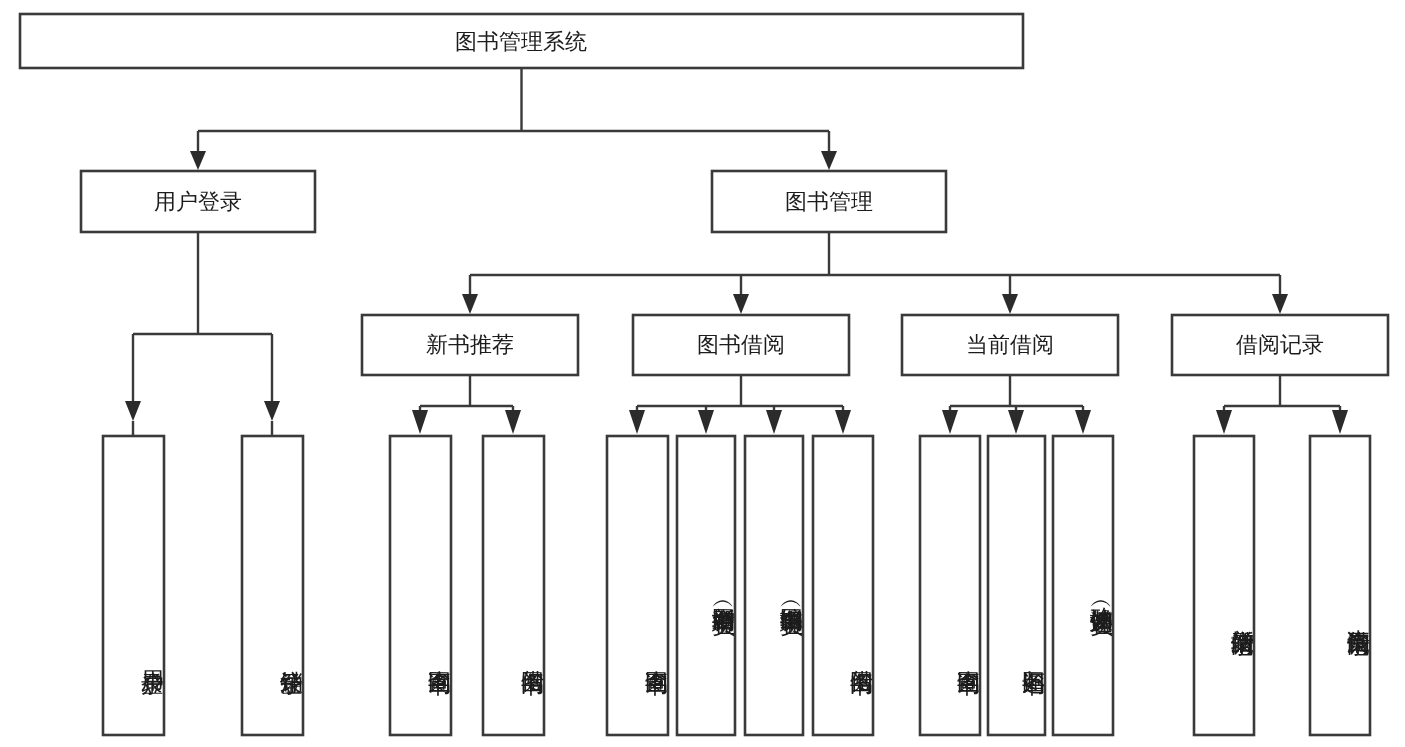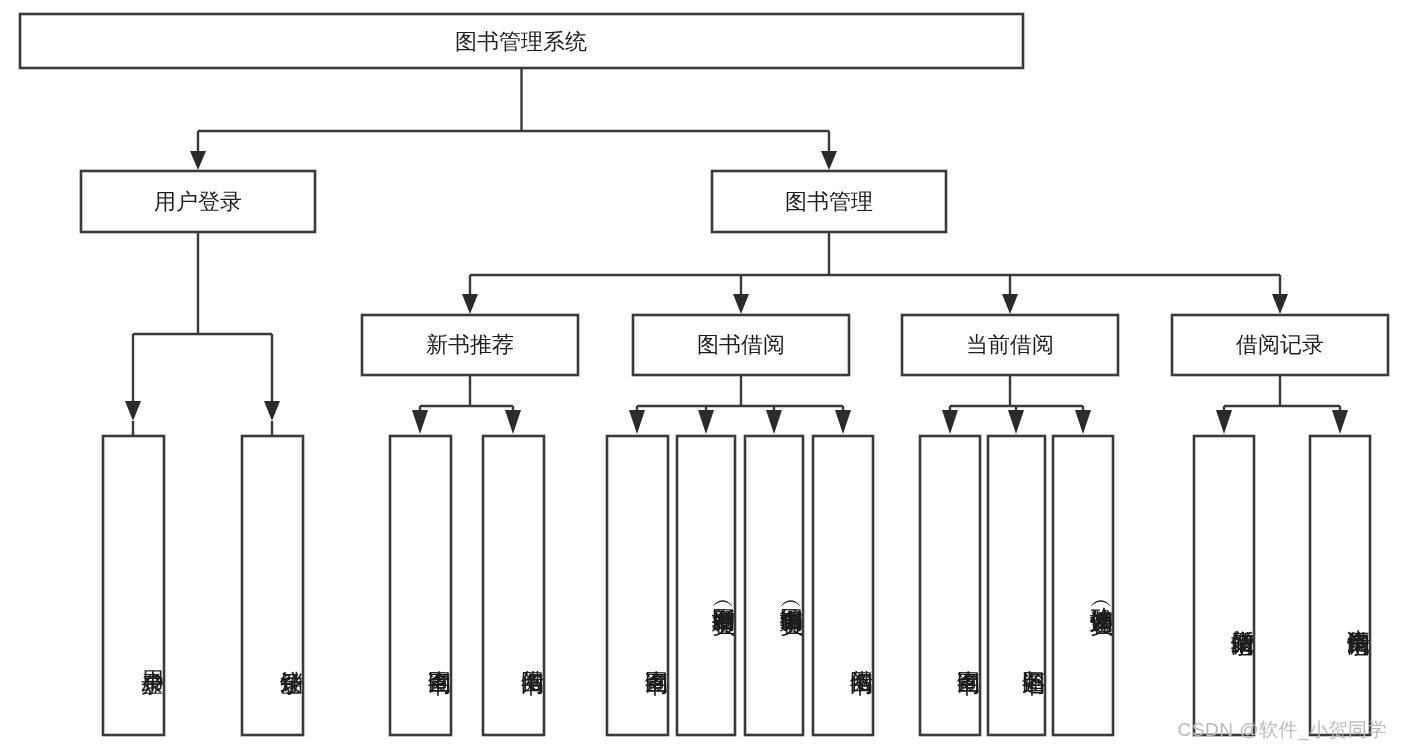--- a/index.html
+++ b/index.html
@@ -192,15 +192,14 @@
   <div class="vlabel-box" style="left:745px; top:436px; width:58px; height:299px; padding-top:8px;">编辑图书（管理员）</div>
   <div class="vlabel-box" style="left:813px; top:436px; width:60px; height:299px; padding-top:68px;">借阅图书</div>
 
   <div class="vlabel-box" style="left:920px; top:436px; width:60px; height:299px; padding-top:68px;">查询图书</div>
   <div class="vlabel-box" style="left:988px; top:436px; width:57px; height:299px; padding-top:68px;">归还图书</div>
   <div class="vlabel-box" style="left:1053px; top:436px; width:60px; height:299px; padding-top:8px;">确认归还（管理员）</div>
 
   <div class="vlabel-box" style="left:1194px; top:436px; width:60px; height:299px; padding-top:28px;">新增借阅记录</div>
   <div class="vlabel-box" style="left:1310px; top:436px; width:60px; height:299px; padding-top:28px;">查询借阅记录</div>
 
-  <div class="watermark">CSDN @软件_小贺同学</div>
 
 </div>
 
 </body></html>

